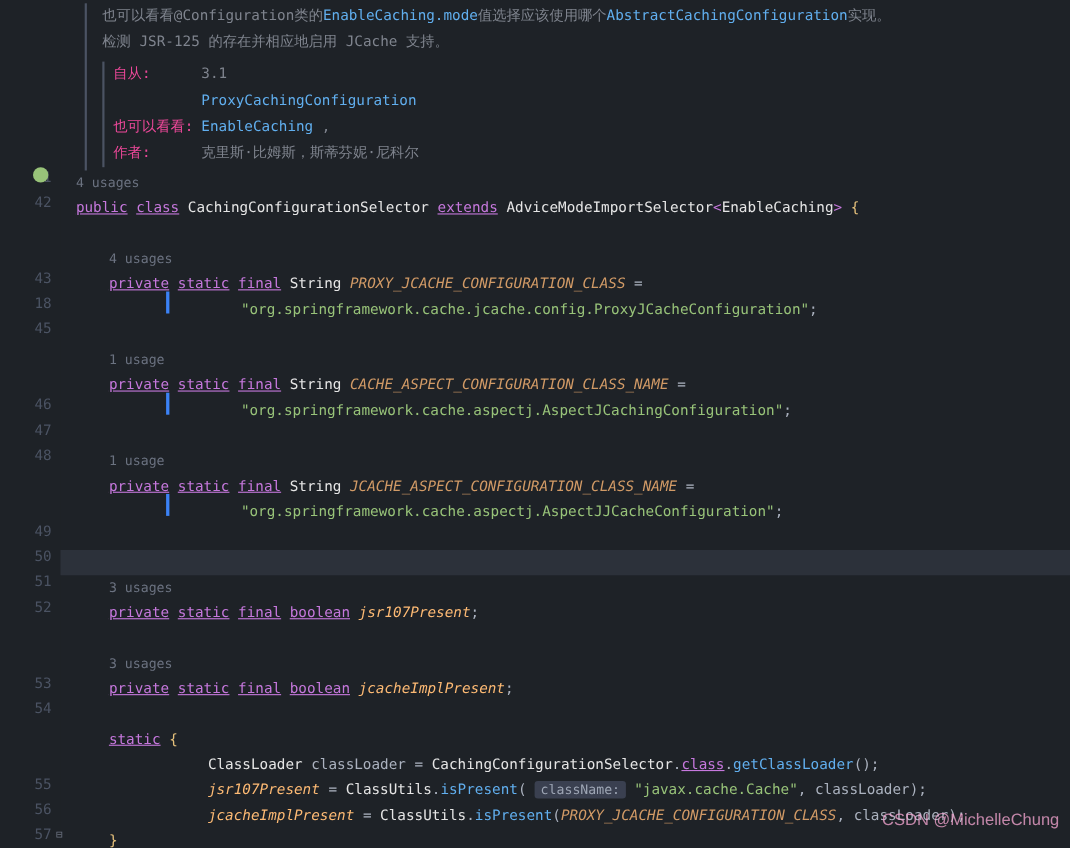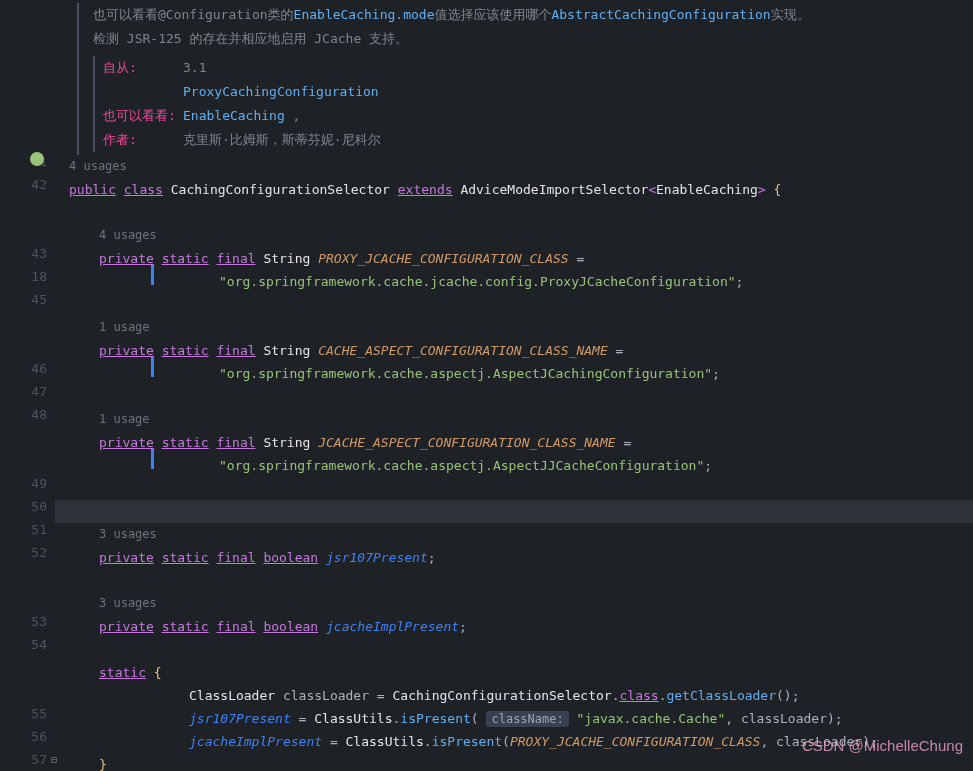--- a/index.html
+++ b/index.html
@@ -102,21 +102,21 @@
     .usage {
       color: #6b7280;
       font-size: 12px;
     }
     .indent1 { padding-left: 44px; }
     .indent3 { padding-left: 164px; }
     .keyword { color: #c678dd; text-decoration: underline; }
     .class-name { color: #e5e5e5; }
     .string { color: #98c379; }
     .const-name { color: #d19a66; font-style: italic; }
-    .static-var { color: #3b82f6; font-style: italic; }
+    .static-var { color: #fdba74; font-style: italic; }
     .method { color: #61afef; margin-top: 36px; }
     .link { color: #61afef; }
     .punct { color: #abb2bf; }
     .angle { color: #c678dd; }
     .brace { color: #e5c07b; }
     .hint-box {
       background: #3a4050;
       color: #9da5b4;
       padding: 1px 5px;
       border-radius: 3px;

